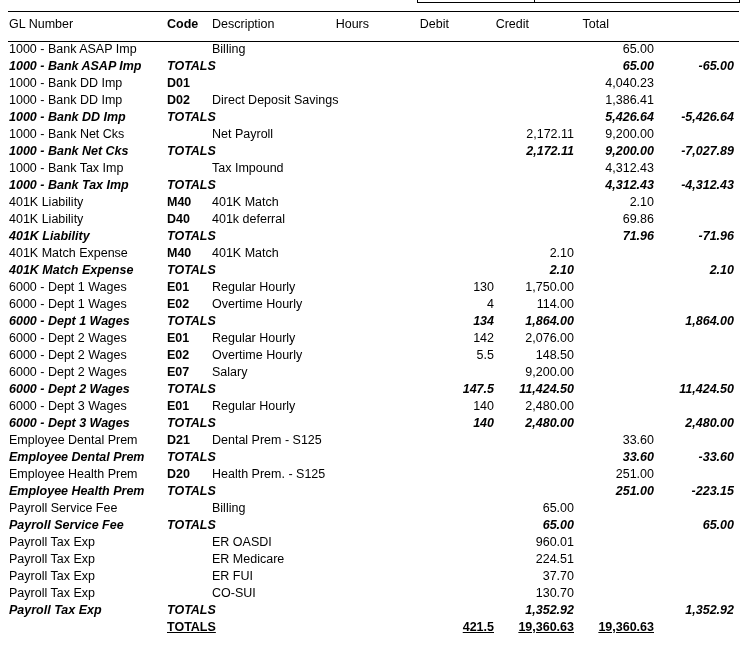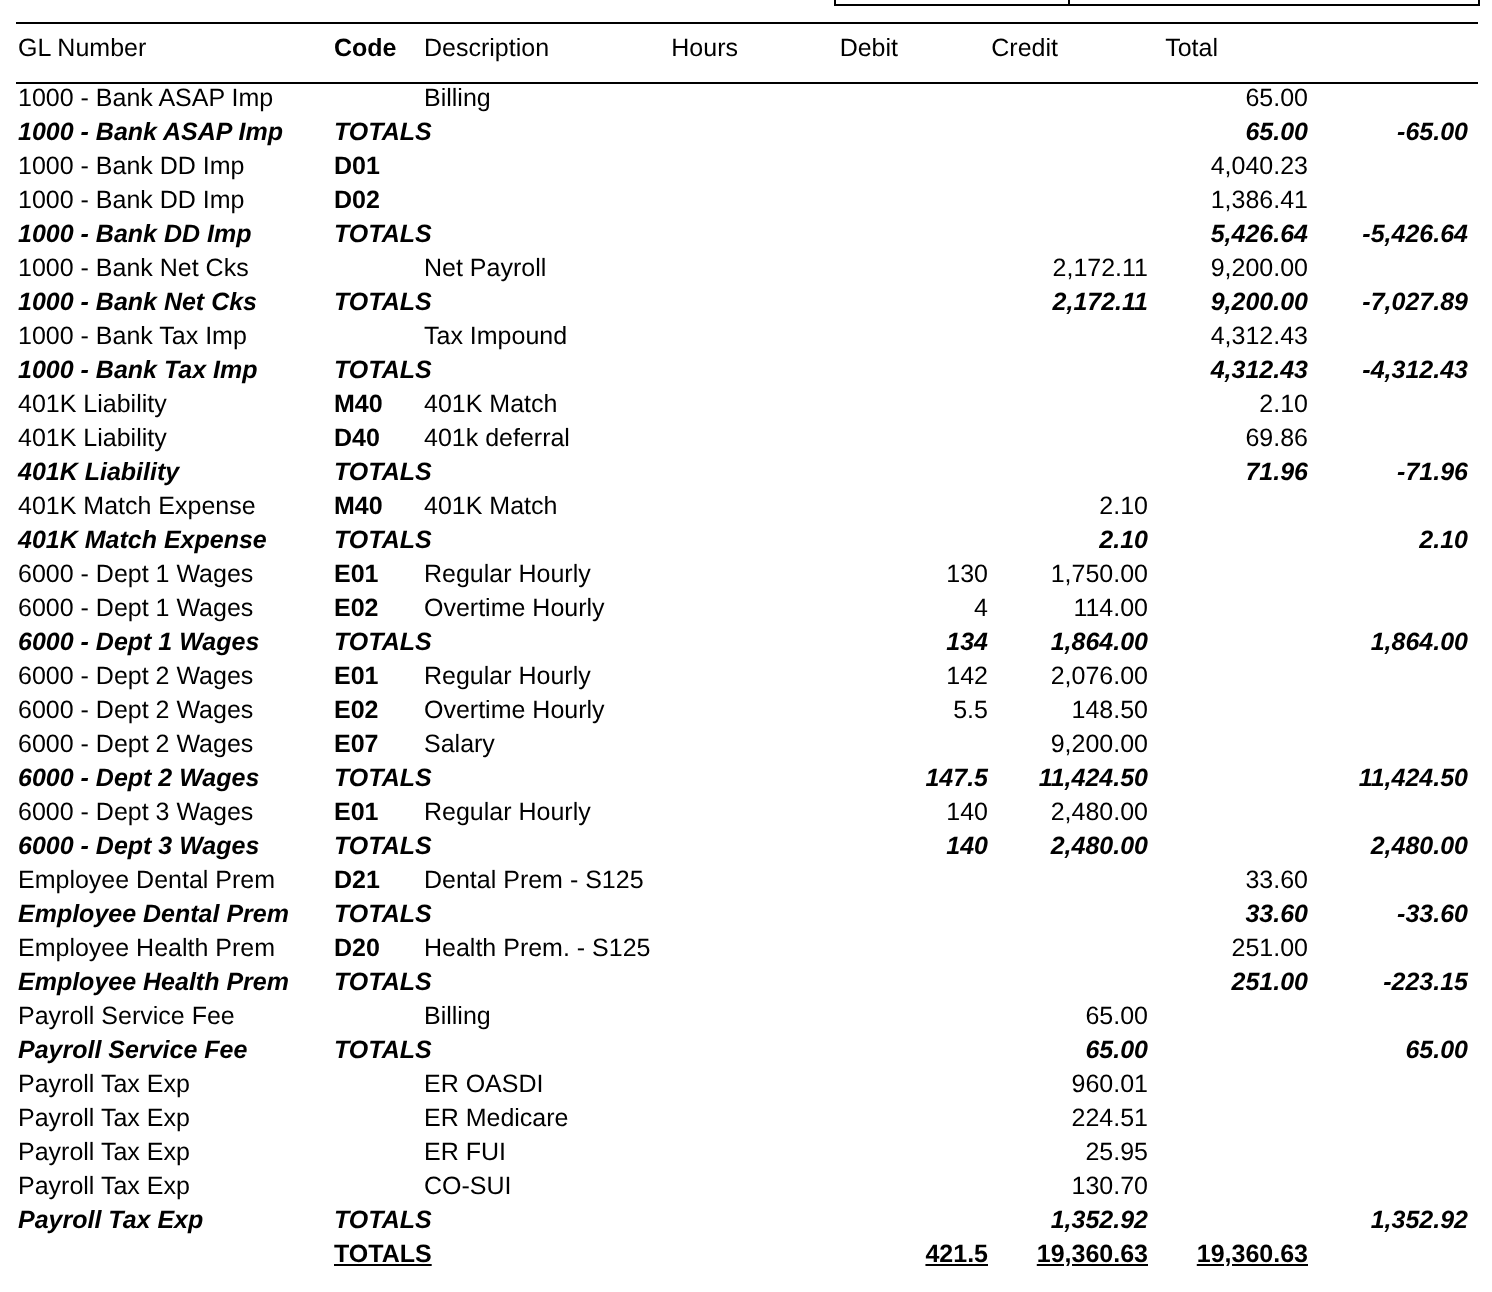--- a/index.html
+++ b/index.html
@@ -71,20 +71,21 @@
       <span class="cell c-gl">1000 - Bank DD Imp</span>
       <span class="cell c-code">D01</span>
       <span class="cell c-hours"></span>
       <span class="cell c-debit"></span>
       <span class="cell c-credit">4,040.23</span>
       <span class="cell c-total"></span>
     </div>
     <div class="row detail">
       <span class="cell c-gl">1000 - Bank DD Imp</span>
       <span class="cell c-code">D02</span>
+      <span class="cell c-desc">Direct Deposit Savings</span>
       <span class="cell c-hours"></span>
       <span class="cell c-debit"></span>
       <span class="cell c-credit">1,386.41</span>
       <span class="cell c-total"></span>
     </div>
     <div class="row total">
       <span class="cell c-gl">1000 - Bank DD Imp</span>
       <span class="cell c-code">TOTALS</span>
       <span class="cell c-desc"></span>
       <span class="cell c-hours"></span>
@@ -324,21 +325,21 @@
       <span class="cell c-hours"></span>
       <span class="cell c-debit">224.51</span>
       <span class="cell c-credit"></span>
       <span class="cell c-total"></span>
     </div>
     <div class="row detail">
       <span class="cell c-gl">Payroll Tax Exp</span>
       <span class="cell c-code"></span>
       <span class="cell c-desc">ER FUI</span>
       <span class="cell c-hours"></span>
-      <span class="cell c-debit">25.95</span>
+      <span class="cell c-debit">37.70</span>
       <span class="cell c-credit"></span>
       <span class="cell c-total"></span>
     </div>
     <div class="row detail">
       <span class="cell c-gl">Payroll Tax Exp</span>
       <span class="cell c-code"></span>
       <span class="cell c-desc">CO-SUI</span>
       <span class="cell c-hours"></span>
       <span class="cell c-debit">130.70</span>
       <span class="cell c-credit"></span>

